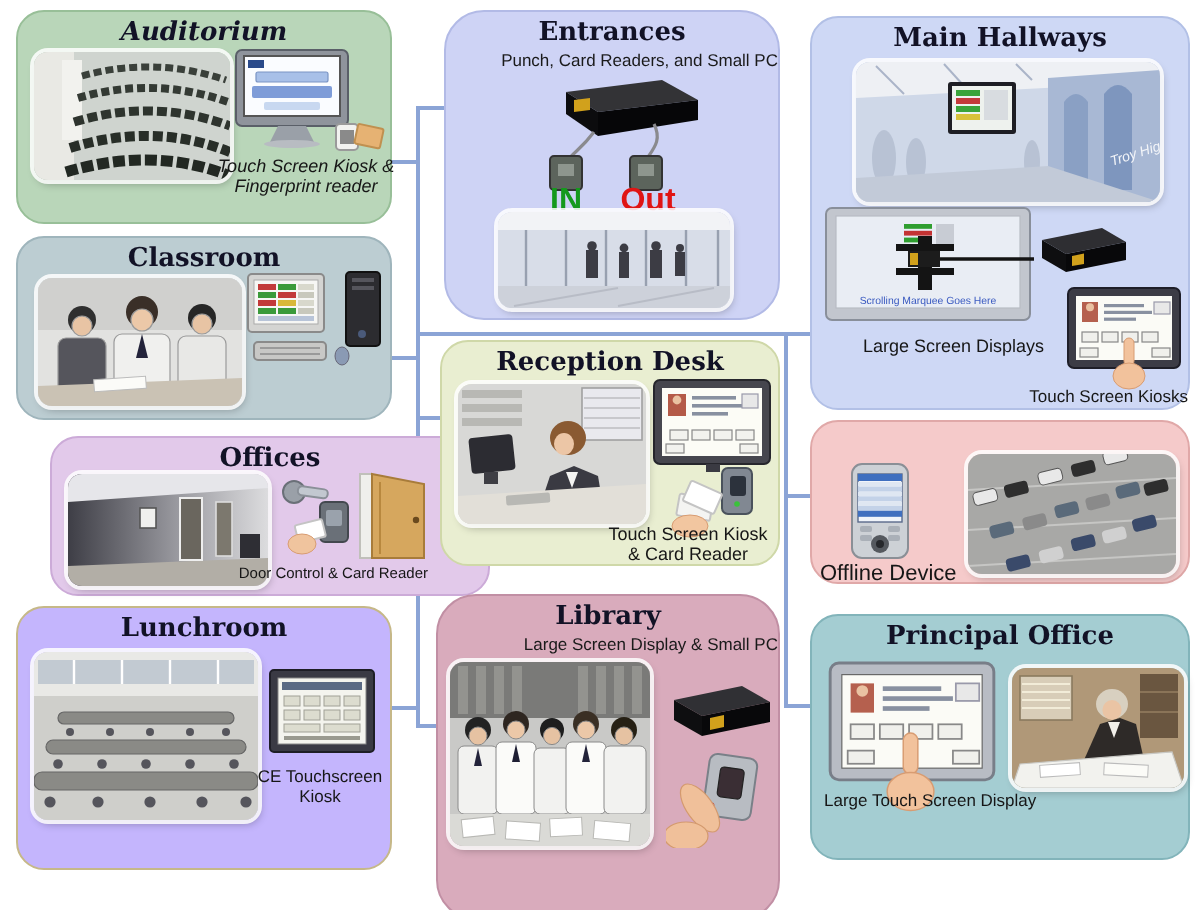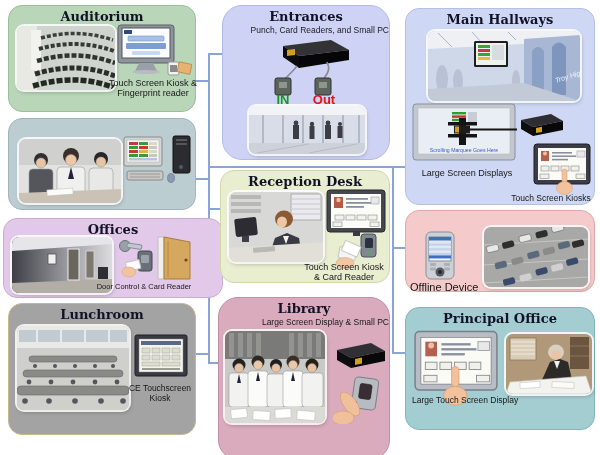--- a/index.html
+++ b/index.html
@@ -7,34 +7,34 @@
           font-family:"Liberation Sans",sans-serif;}
   .seg{position:absolute;background:#8ba4d6;}
   .box{position:absolute;border-radius:14px;border:1px solid rgba(0,0,0,0.12);box-sizing:border-box;}
   .box .title{position:relative;text-align:center;font-family:"DejaVu Serif",serif;font-weight:bold;
               font-size:13px;color:#121226;padding-top:4px;line-height:1.1;}
   .sub{position:relative;text-align:right;font-size:8.5px;color:#1a1a1a;line-height:1.1;margin-top:2px;}
   .cap{position:absolute;font-size:9px;color:#161616;text-align:center;line-height:1.12;}
   .photo{position:absolute;border-radius:7px;overflow:hidden;
          box-shadow:0 0 0 2px rgba(255,255,255,0.85),1px 2px 4px rgba(0,0,0,0.28);}
   .dev{position:absolute;}
-  #box-auditorium{left:8px;top:5px;width:188px;height:107px;background:#b9d6b9;border-color:#98bf98;}
+  #box-auditorium{left:8px;top:5px;width:188px;height:107px;background:#b9d6b9;border-color:#98bf98;font-style:italic;}
   #box-classroom{left:8px;top:118px;width:188px;height:92px;background:#bccdd2;border-color:#9fb5bc;}
-  #box-offices{left:3px;top:218px;width:220px;height:80px;background:#e2c9ea;border-color:#ccabd8;}
-  #box-lunchroom{left:8px;top:303px;width:188px;height:132px;background:#a3a3a3;border-color:#c6b888;}
+  #box-offices{left:25px;top:218px;width:220px;height:80px;background:#e2c9ea;border-color:#ccabd8;}
+  #box-lunchroom{left:8px;top:303px;width:188px;height:132px;background:#c4b5fd;border-color:#c6b888;}
   #box-entrances{left:222px;top:5px;width:168px;height:155px;background:#ced3f5;border-color:#b2bae6;border-radius:20px;}
   #box-reception{left:220px;top:170px;width:170px;height:113px;background:#e9eed1;border-color:#cfd8a8;}
   #box-library{left:218px;top:297px;width:172px;height:163px;background:#d9abbc;border-color:#c18fa4;border-radius:20px;}
   #box-hallways{left:405px;top:8px;width:190px;height:197px;background:#ced8f5;border-color:#b2c0e6;}
   #box-parking{left:405px;top:210px;width:190px;height:82px;background:#f5caca;border-color:#e0a8a8;}
   #box-principal{left:405px;top:307px;width:190px;height:123px;background:#a4cdd2;border-color:#82b4ba;}
-  .inout{position:absolute;font-weight:bold;font-size:13px;text-align:center;font-family:"Liberation Sans",sans-serif;}
+  .inout{position:absolute;font-weight:bold;font-size:16px;text-align:center;font-family:"Liberation Sans",sans-serif;}
   #lbl-in{left:45px;top:86px;width:30px;color:#14991c;}
   #lbl-out{left:84px;top:86px;width:34px;color:#e01414;}
-  .nowrap{white-space:nowrap;}
+  .nowrap{white-space:nowrap;text-align:right;}
 </style>
 </head>
 <body>
 
 <div id="canvas">
 
   <div class="seg" style="left:208px;top:53px;width:2px;height:311px;"></div>
   <div class="seg" style="left:208px;top:53px;width:15px;height:2px;"></div>
   <div class="seg" style="left:194px;top:80px;width:15px;height:2px;"></div>
   <div class="seg" style="left:208px;top:166px;width:198px;height:2px;"></div>
@@ -73,20 +73,21 @@
     </svg>
     <svg class="dev" style="left:158px;top:50px;" width="28" height="22">
       <rect x="1" y="6" width="11" height="13" rx="2" fill="#f2f2f0" stroke="#9a9a9a"></rect>
       <rect x="3" y="9" width="7" height="7" fill="#8a8a8a"></rect>
       <rect x="11" y="7" width="13" height="10" rx="1" fill="#e6b273" stroke="#c09050" transform="rotate(12 17 12)"></rect>
     </svg>
     <div class="cap" style="left:98px;top:72px;width:92px;">Touch Screen Kiosk &amp; Fingerprint reader</div>
   </div>
 
   <div class="box" id="box-classroom">
+    <div class="title">Classroom</div>
     <div class="photo" style="left:10px;top:20px;width:102px;height:64px;">
       <svg width="102" height="64">
         <rect width="102" height="64" fill="#e2e2e0"></rect>
         <rect width="102" height="26" fill="#d0d0ce"></rect>
         <g stroke="#9a9a9a" stroke-width="0.6">
           <circle cx="22" cy="21" r="7" fill="#2f2f2f" stroke="none"></circle>
           <circle cx="22" cy="24" r="5" fill="#e8c4a4"></circle>
           <rect x="10" y="30" width="24" height="34" rx="4" fill="#55555c"></rect>
           <circle cx="52" cy="17" r="8" fill="#3a2f28" stroke="none"></circle>
           <circle cx="52" cy="21" r="5.5" fill="#ecc8a8"></circle>

